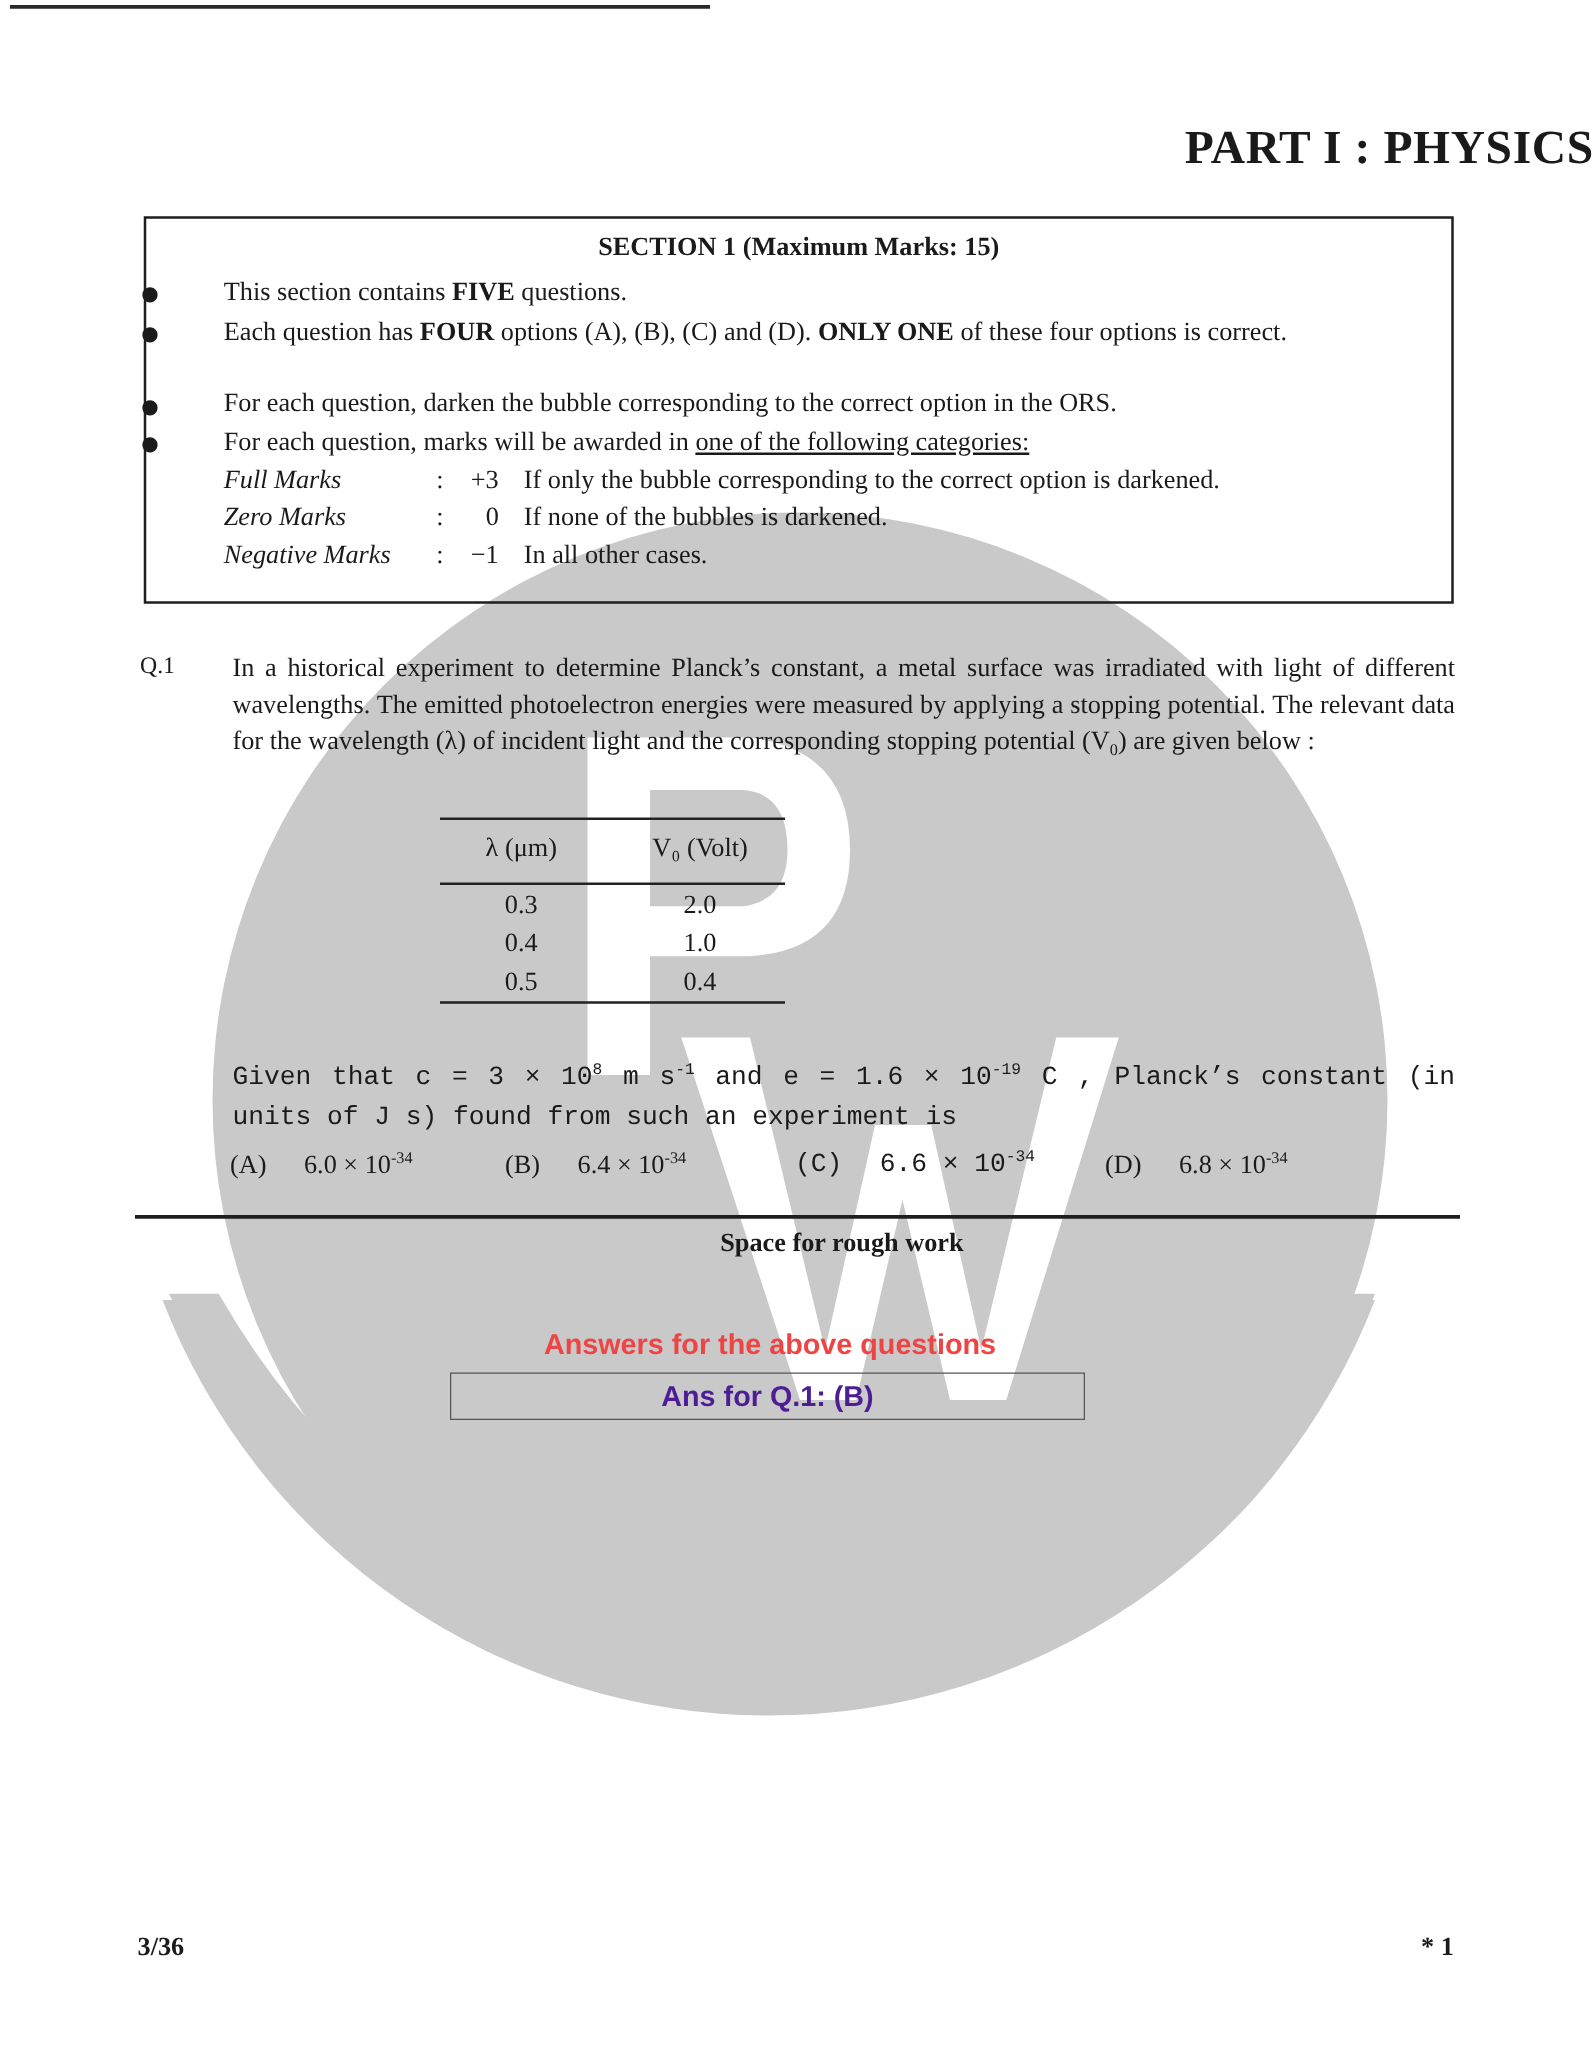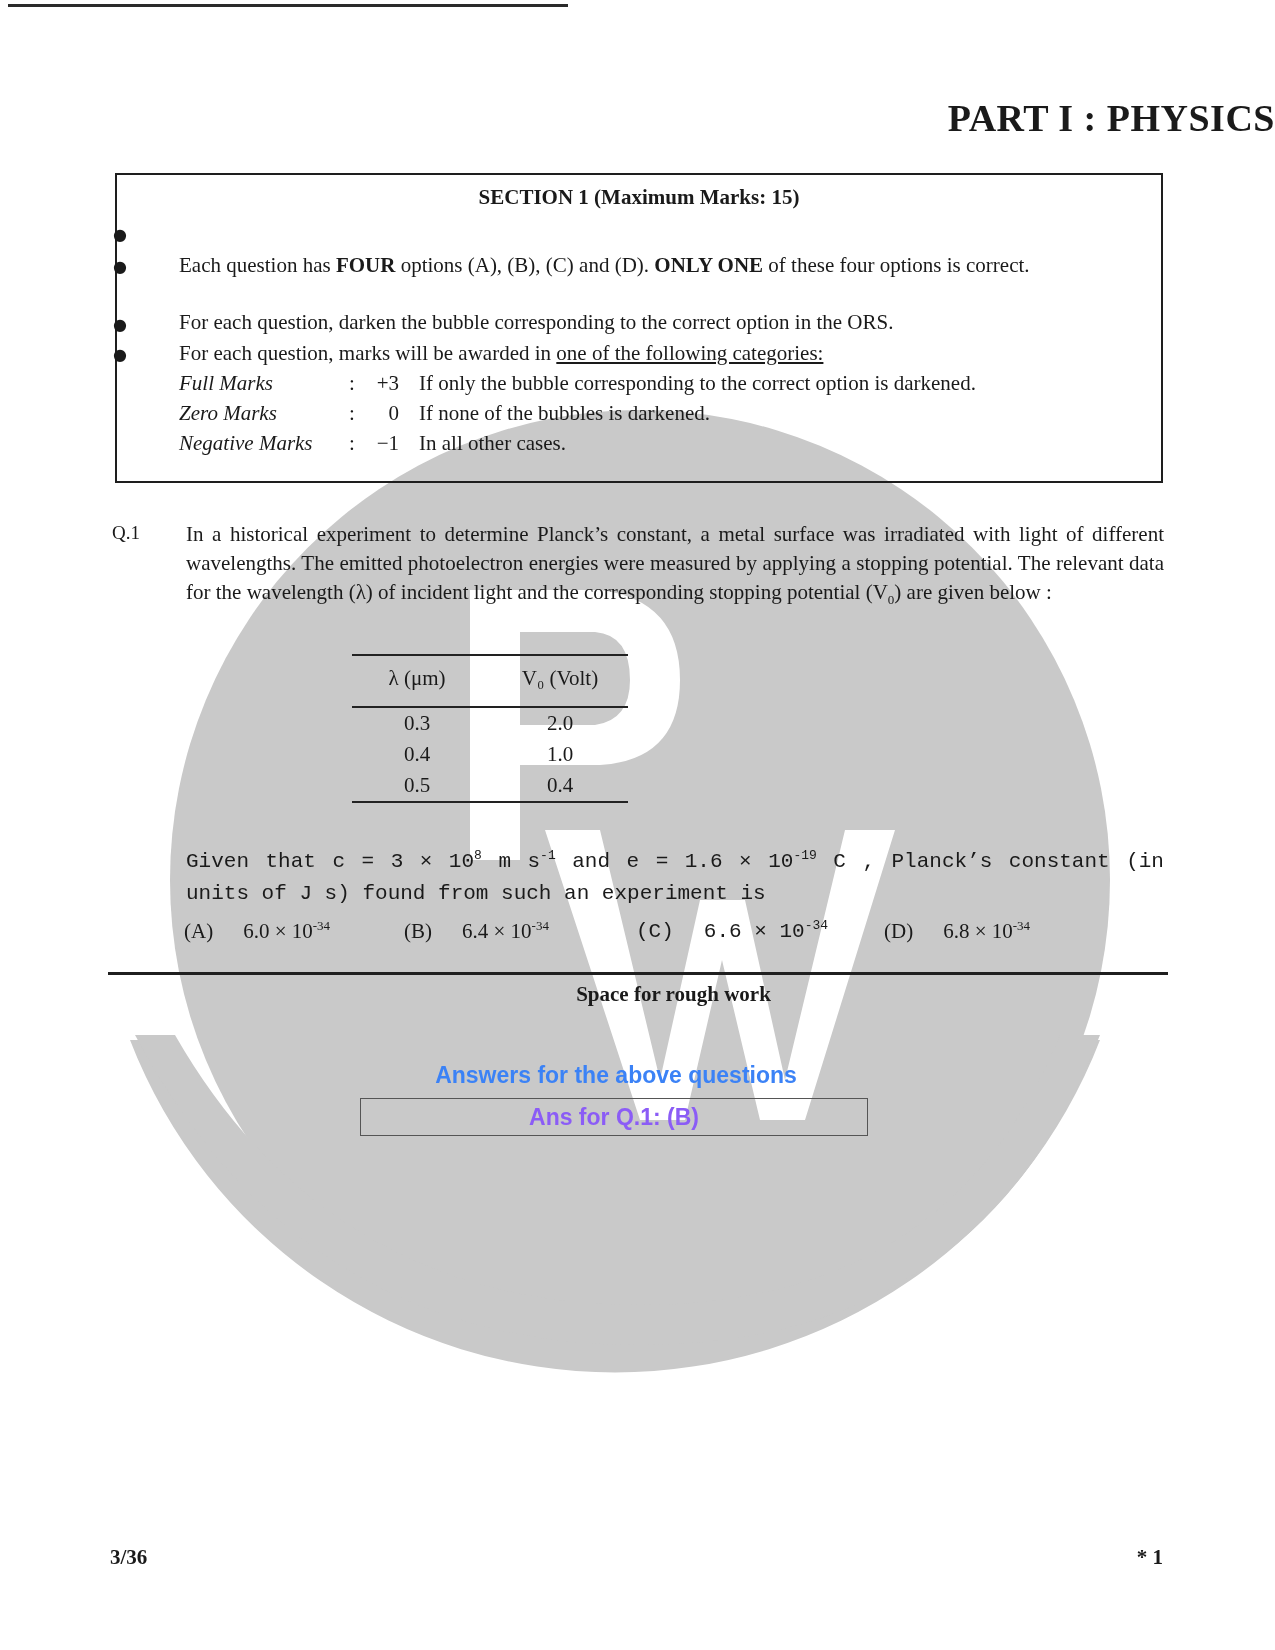--- a/index.html
+++ b/index.html
@@ -38,24 +38,24 @@
   .given { position:absolute; left:186px; top:840px; width:978px; font-family:Liberation Mono, monospace;
            font-size:21px; line-height:32px; text-align:justify; }
   .given sup { font-size:13px; }
   .opt { position:absolute; top:918px; font-family:"Liberation Serif", serif; font-size:21px; white-space:nowrap; }
   .opt sup { font-size:13px; }
   .opt .lbl { margin-right:30px; }
   .rough-rule { position:absolute; left:108px; top:972px; width:1060px; height:3px; background:#1f1f1f; }
   .rough { position:absolute; left:0; width:1275px; top:982px; text-align:center;
            font-family:"Liberation Serif", serif; font-weight:bold; font-size:21px;padding-left:36px; }
   .ans-head { position:absolute; left:356px; width:520px; top:1062px; text-align:center;
-              font-family:"Liberation Sans", sans-serif; font-weight:bold; font-size:23px; color:#3b82f6; }
+              font-family:"Liberation Sans", sans-serif; font-weight:bold; font-size:23px; color:#ef4444; }
   .ans-box { position:absolute; left:360px; top:1098px; width:508px; height:38px; border:1.5px solid #555;
              box-sizing:border-box; text-align:center; font-family:"Liberation Sans", sans-serif;
-             font-weight:bold; font-size:23px; line-height:36px; color:#8b5cf6; }
+             font-weight:bold; font-size:23px; line-height:36px; color:#4c1d95; }
   .foot-l { position:absolute; left:110px; top:1545px; font-family:"Liberation Serif", serif; font-weight:bold; font-size:21px; }
   .foot-r { position:absolute; right:112px; top:1545px; font-family:"Liberation Serif", serif; font-weight:bold; font-size:21px; }
   .opt-a { left:184px; } .opt-b { left:404px; } .opt-c { left:636px;font-family:Liberation Mono, monospace; } .opt-d { left:884px; }
 </style>
 </head>
 <body>
 
 <svg class="wm" viewBox="0 0 1275 1650" xmlns="http://www.w3.org/2000/svg">
   <circle cx="640" cy="880" r="470" fill="#c9c9c9"></circle>
   <path d="M 130 1040 A 520 520 0 0 0 1100 1040 L 1065 1040 A 485 485 0 0 1 170 1040 Z" fill="#c9c9c9" transform="translate(0,0)"></path>
@@ -70,20 +70,21 @@
 
 <div class="layer">
   <div class="top-rule"></div>
 
   <div class="title">PART I : PHYSICS</div>
 
   <div class="instr-box">
     <div class="sec-head">SECTION 1 (Maximum Marks: 15)</div>
 
     <span class="bul" style="top:50px">●</span>
+    <div class="btxt" style="top:45px"><span>This section contains </span><b>FIVE</b><span> questions.</span></div>
 
     <span class="bul" style="top:82px">●</span>
     <div class="btxt" style="top:77px"><span>Each question has </span><b>FOUR</b><span> options (A), (B), (C) and (D). </span><b>ONLY ONE</b><span> of these four options is correct.</span></div>
 
     <span class="bul" style="top:140px">●</span>
     <div class="btxt" style="top:134px">For each question, darken the bubble corresponding to the correct option in the ORS.</div>
 
     <span class="bul" style="top:170px">●</span>
     <div class="btxt" style="top:165px"><span>For each question, marks will be awarded in </span><span class="u">one of the following categories:</span></div>
 

